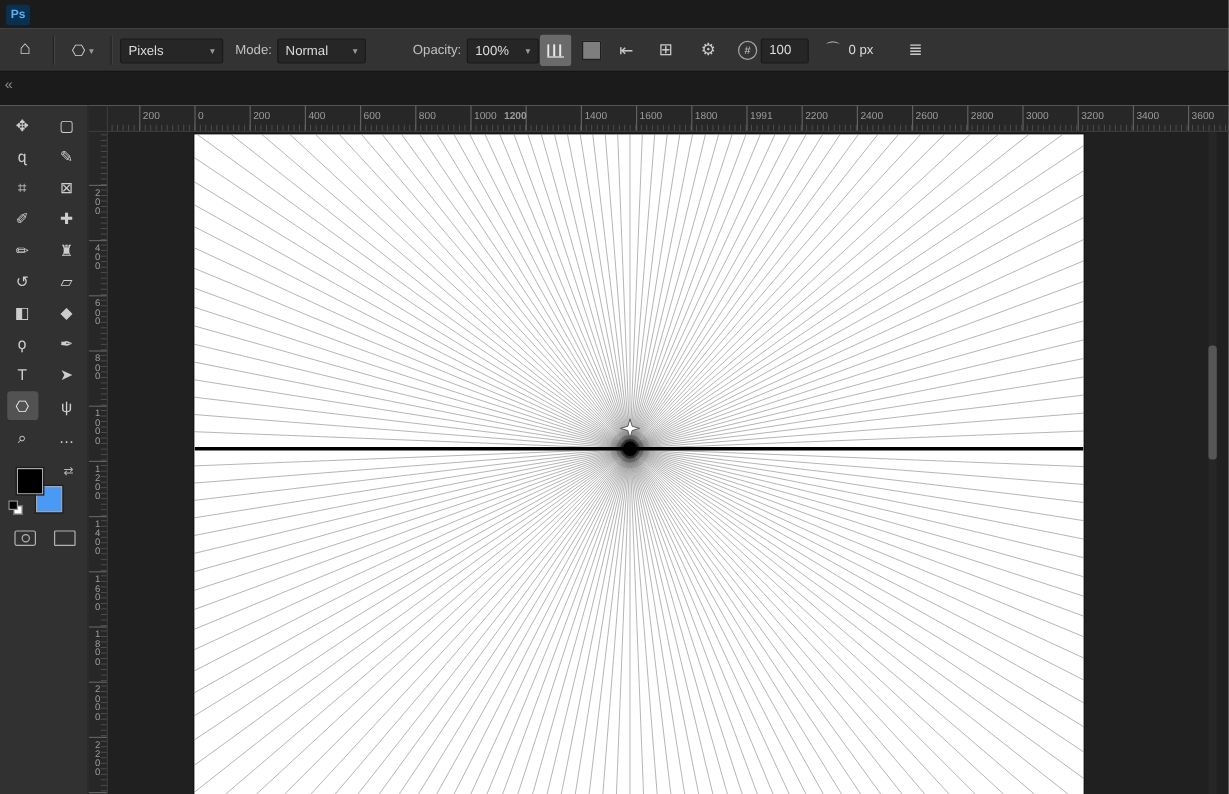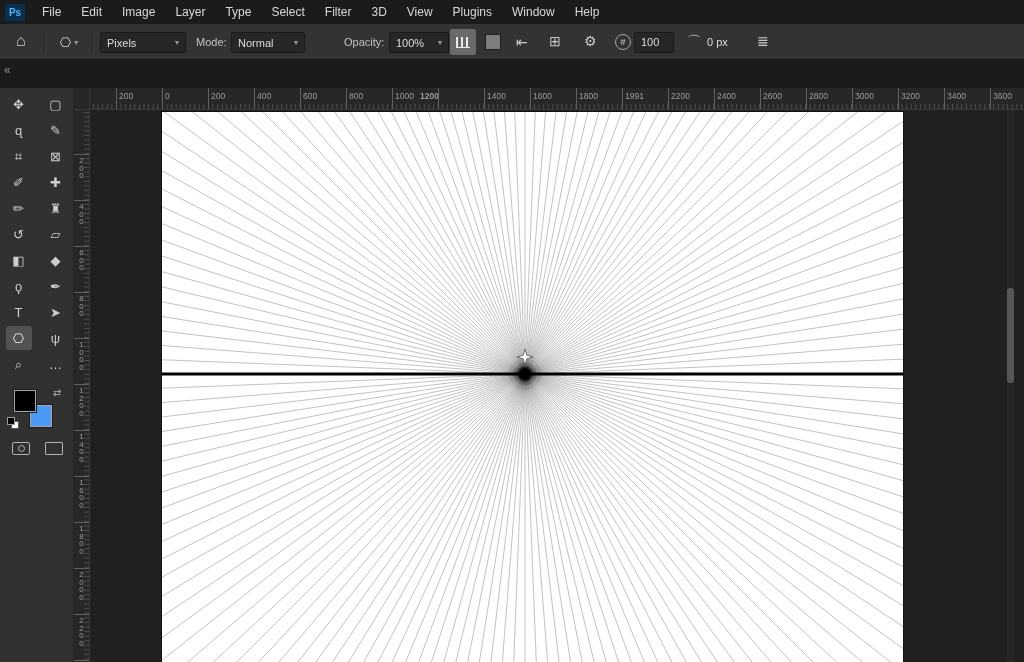--- a/index.html
+++ b/index.html
@@ -71,34 +71,20 @@
   .vscrollbar{position:absolute;left:917px;top:0;width:7px;height:552px;background:#262626}
   .vscroll-thumb{position:absolute;left:0;top:178px;width:7px;height:95px;background:#565656;border-radius:3px}
 </style>
 </head>
 <body>
 
 <div class="app">
 
   <header class="menubar">
     <span class="ps-logo">Ps</span>
-    <nav id="menu-items" style="display:flex">
-        <span class="menu-item">File</span>
-        <span class="menu-item">Edit</span>
-        <span class="menu-item">Image</span>
-        <span class="menu-item">Layer</span>
-        <span class="menu-item">Type</span>
-        <span class="menu-item">Select</span>
-        <span class="menu-item">Filter</span>
-        <span class="menu-item">3D</span>
-        <span class="menu-item">View</span>
-        <span class="menu-item">Plugins</span>
-        <span class="menu-item">Window</span>
-        <span class="menu-item">Help</span>
-      </nav>
   </header>
 
   <div class="optionsbar">
     <span class="ob-icon" style="left:16px;top:9px;font-size:16px">⌂</span>
     <span class="sep" style="left:44px"></span>
     <div class="preset">
       <span class="preset-glyph">⎔</span>
       <span class="chev">▾</span>
     </div>
     <span class="sep" style="left:92px"></span>

